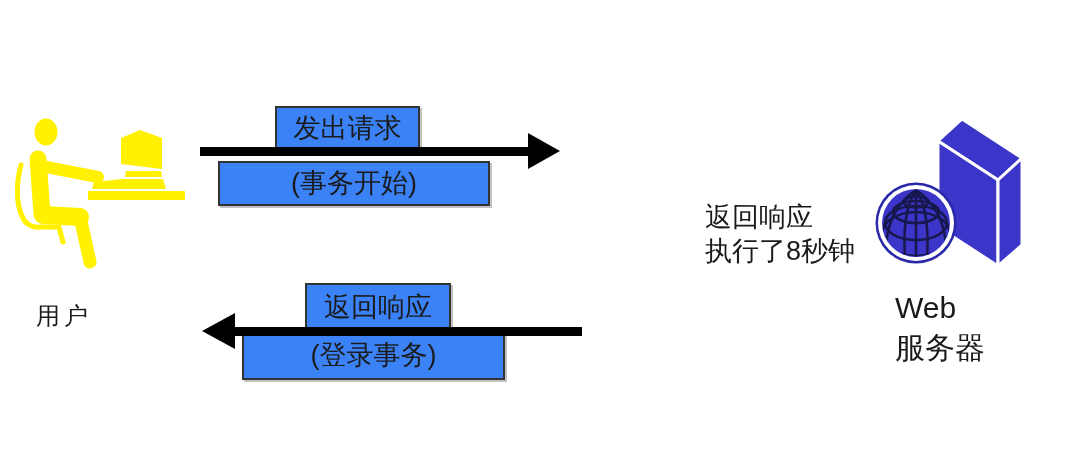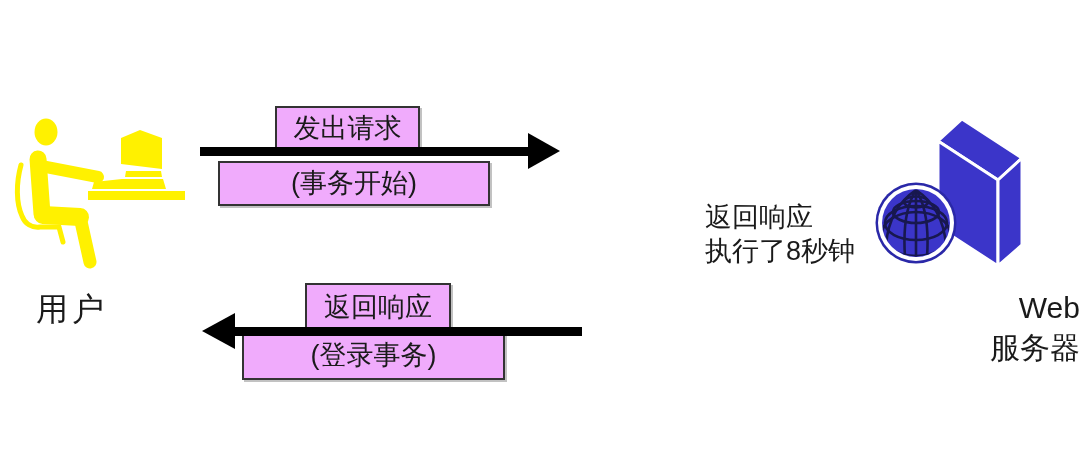--- a/index.html
+++ b/index.html
@@ -6,21 +6,21 @@
   html,body { width:1079px; height:456px; }
   body {
     background: var(--bg-color,#ffffff);
     font-family:"Liberation Sans", sans-serif;
     color: var(--text-color,#1a1a1a);
   }
   .canvas { position:relative; width:1079px; height:456px; overflow:hidden; background:var(--bg-color,#ffffff); }
 
   .box {
     position:absolute;
-    background:#f0abfc;
+    background:#3b82f6;
     border:2px solid var(--border-color,#3a3a3a);
     box-shadow:2px 2px 0 rgba(120,120,120,.45);
     display:flex; align-items:center; justify-content:center;
     font-size:27px; line-height:1;
     z-index:1;
   }
   .shaft { position:absolute; height:9px; background:var(--arrow-color,#000); z-index:2; }
   .head  { position:absolute; width:0; height:0; z-index:2; }
   .head-right { border-top:18px solid transparent; border-bottom:18px solid transparent; border-left:32px solid var(--arrow-color,#000); }
   .head-left  { border-top:18px solid transparent; border-bottom:18px solid transparent; border-right:33px solid var(--arrow-color,#000); }
@@ -29,25 +29,25 @@
   #req-sub-box    { left:218px; top:155px; width:272px; height:45px;margin-top:6px; }
   #req-shaft      { left:200px; top:147px; width:333px; }
   #req-head       { left:528px; top:133px; }
 
   #resp-label-box { left:305px; top:283px; width:146px; height:48px; }
   #resp-sub-box   { left:242px; top:331px; width:263px; height:49px; }
   #resp-shaft     { left:232px; top:327px; width:350px; }
   #resp-head      { left:202px; top:313px; }
 
   .user-icon   { position:absolute; left:10px;  top:110px; width:185px; height:165px; }
-  .user-label  { position:absolute; left:36px;  top:288px; font-size:32px; letter-spacing:4px; }
+  .user-label  { position:absolute; left:36px;  top:300px; font-size:24px; letter-spacing:4px; }
 
   .server-icon { position:absolute; left:858px; top:108px; width:182px; height:170px; }
   .server-note { position:absolute; left:705px; top:200px; font-size:27px; line-height:34px; }
-  .server-label{ position:absolute; left:895px; top:288px; width:185px; text-align:right; font-size:30px; line-height:40px; }
+  .server-label{ position:absolute; left:895px; top:288px; width:185px; text-align:left; font-size:30px; line-height:40px; }
 </style>
 </head>
 <body>
 
 <div class="canvas">
 
   <div class="user-icon">
     <svg viewBox="0 0 185 165" width="185" height="165">
 
       <path d="M11,55 C6,73 6,93 12,106 C15,114 22,118 30,117 L49,117 L53,132" fill="none" stroke="var(--user-color,#FFF100)" stroke-width="5" stroke-linecap="round"></path>

